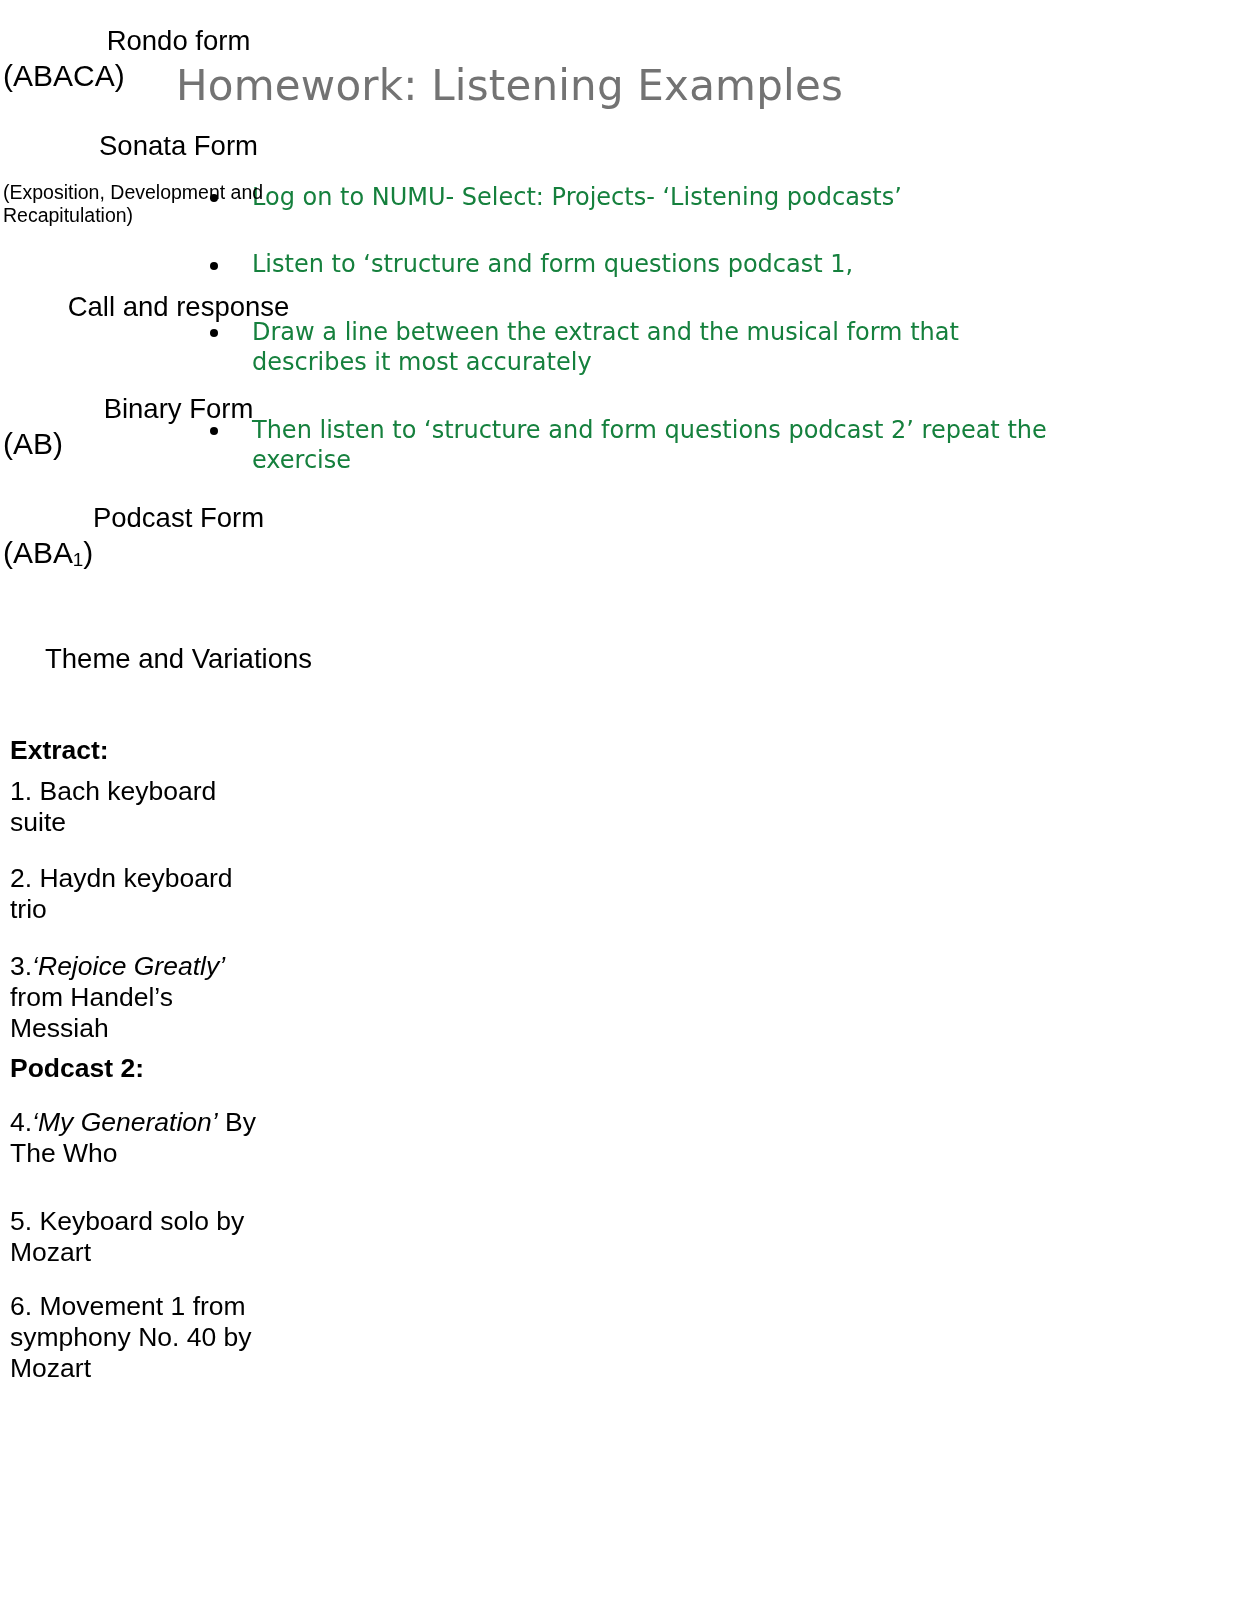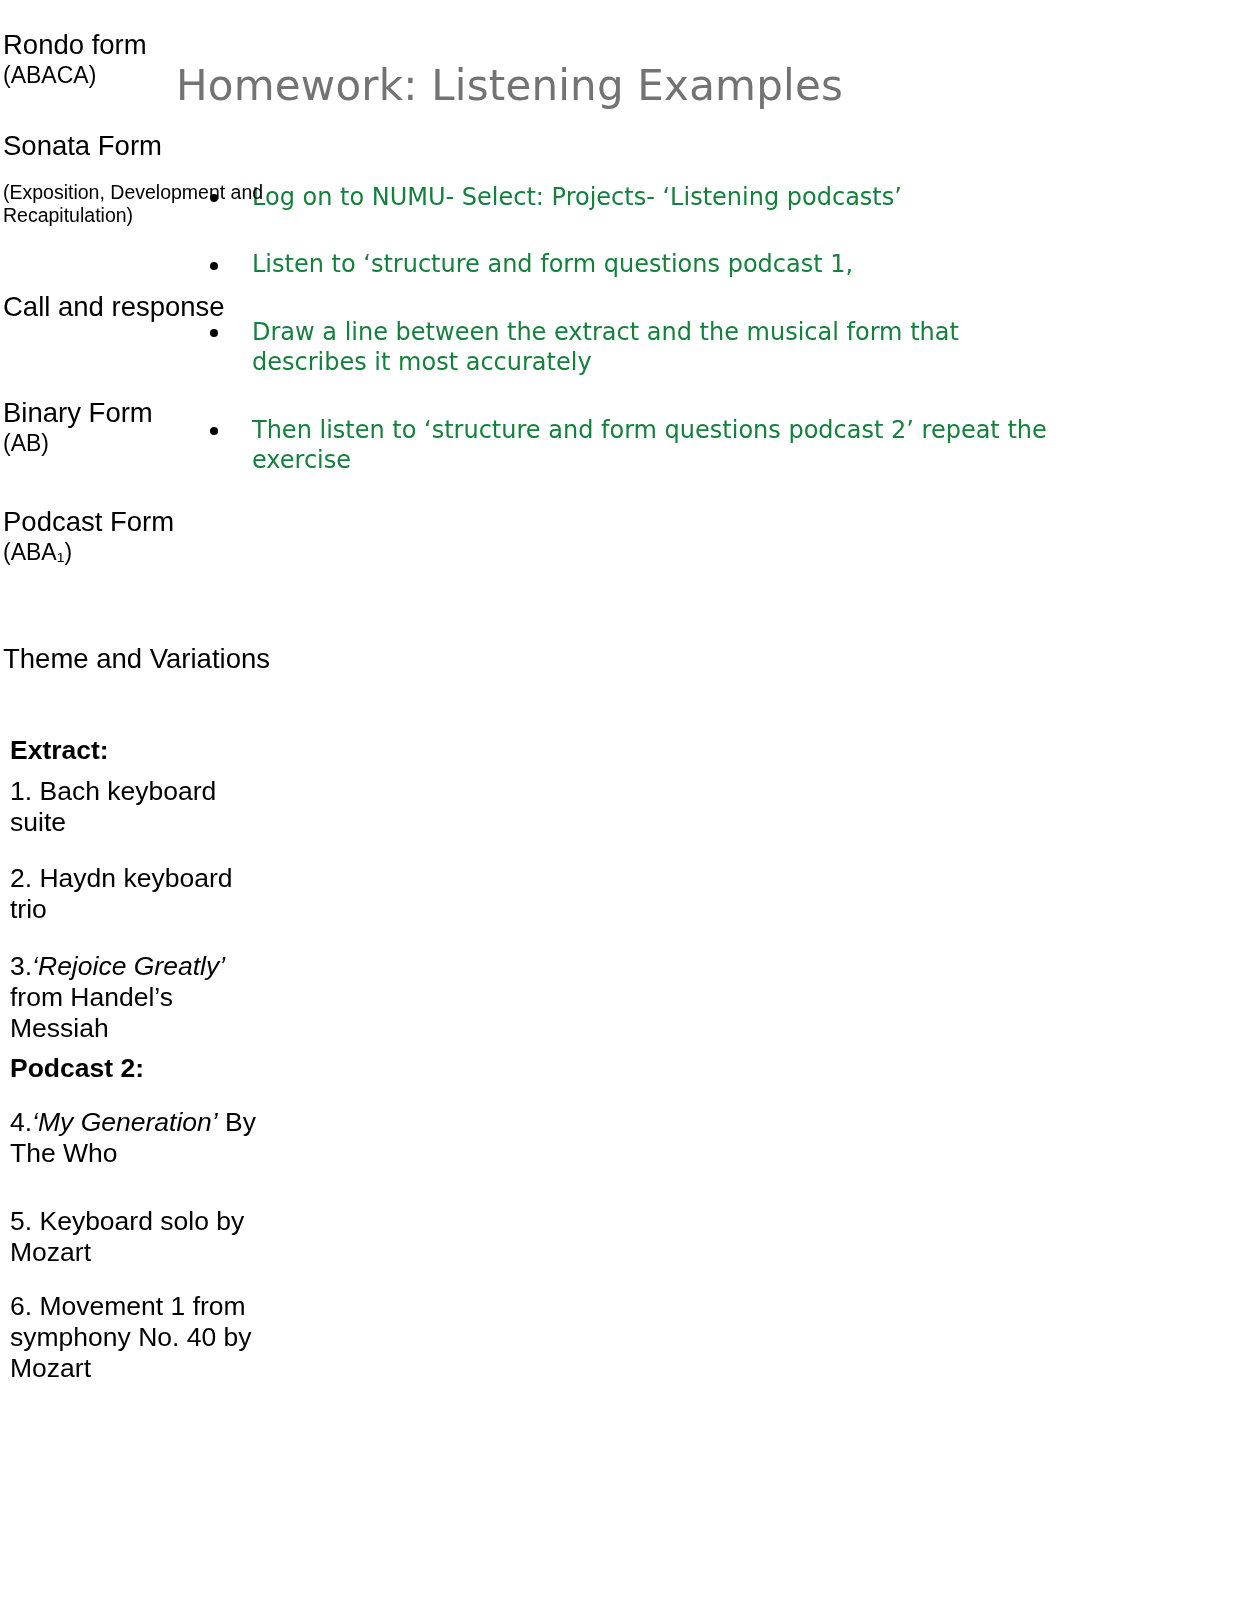--- a/index.html
+++ b/index.html
@@ -88,25 +88,26 @@
   }
 
   #forms-table td {
     height: 0;
   }
 
   .form-title {
     display: block;
     font-size: 27.5px;
     line-height: 1.18;
+    text-align: center;
   }
 
   .form-sub {
     display: block;
-    font-size: 23px;
+    font-size: 30px;
     line-height: 1.18;
   }
 
   .form-sub-small {
     display: block;
     font-size: 19.5px;
     line-height: 1.2;
     margin-top: 18px;
   }
 

